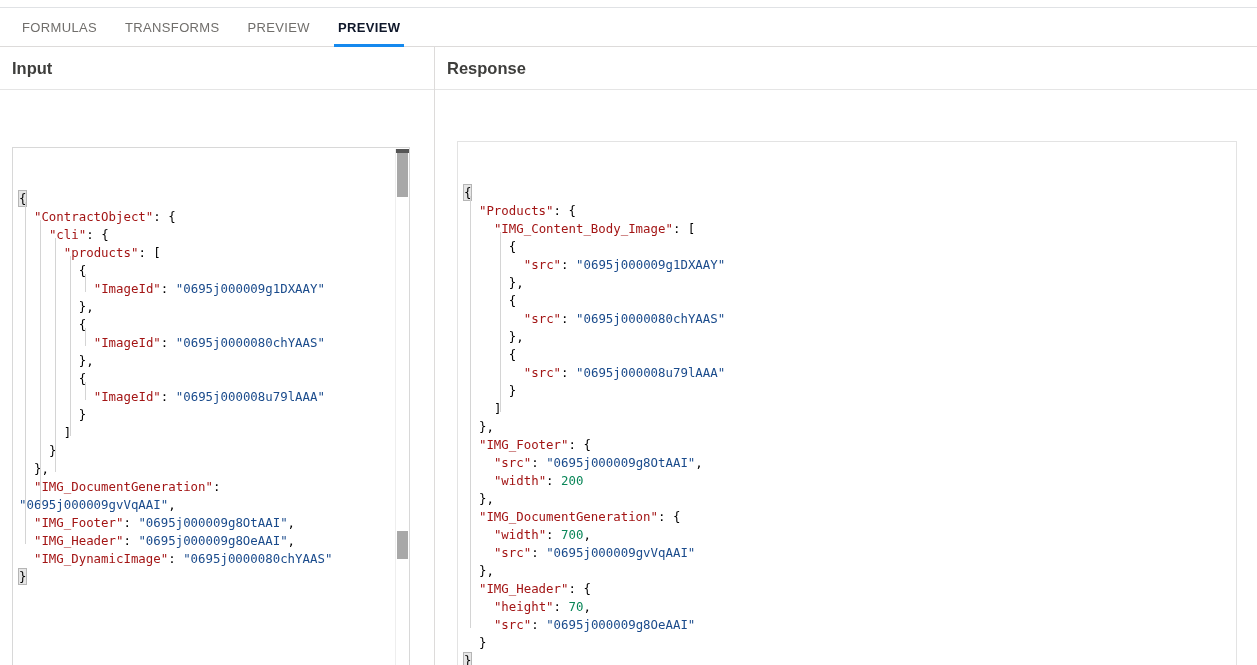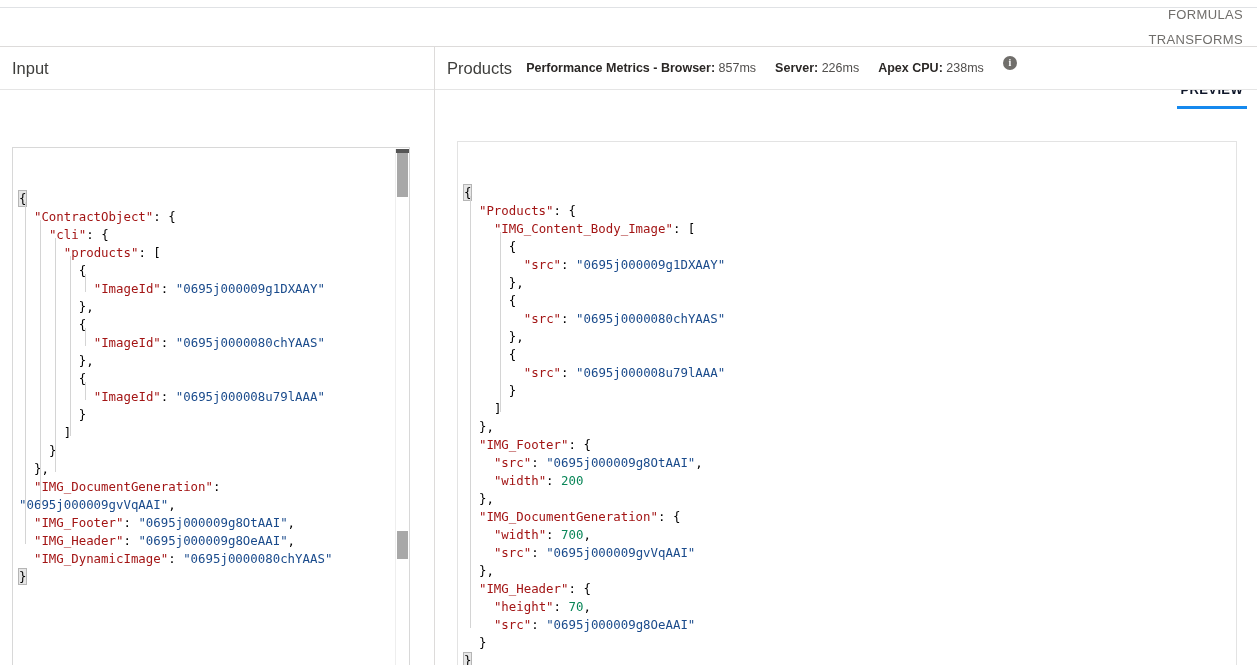--- a/index.html
+++ b/index.html
@@ -20,21 +20,20 @@
 
   
   .tabbar {
     position: absolute; left: 0; top: 8px;
     width: 1257px; height: 39px;
     background: #fff;
     border-bottom: 1px solid #dddbda;
     display: flex;
     align-items: flex-end;
     padding-left: 8px;
-    flex-direction: column;
   }
   .tab {
     position: relative;
     padding: 0 14px 11px 14px;
     font-size: 13px;
     letter-spacing: 0.35px;
     color: #706e6b;
     cursor: pointer;
     white-space: nowrap;
     line-height: 14px;
@@ -62,21 +61,21 @@
     border-bottom: 1px solid #e5e5e5;
     display: flex;
     align-items: center;
     padding-left: 12px;
     gap: 14px;
     background: #fff;
   }
   .pane-title {
     font-size: 16.5px;
     color: #3e3e3c;
-    font-weight: normal;
+    font-weight: bold;
     white-space: nowrap;
   }
   .metrics {
     display: flex;
     align-items: center;
     gap: 19px;
     font-size: 12.5px;
     color: #514f4d;
     white-space: nowrap;
   }
@@ -187,36 +186,21 @@
           <div class="sbar-thumb" style="top:4px;height:44px;"></div>
           <div class="sbar-thumb" style="top:382px;height:28px;"></div>
         </div>
         
       </div>
     </div>
   </div>
 
   <div class="pane-resp">
     <div class="pane-header">
-      <div class="pane-title">Products</div>
-      <div class="metrics">
-        <div class="metric">
-          <b>Performance Metrics - Browser:</b>
-          <span class="val">857ms</span>
-        </div>
-        <div class="metric">
-          <b>Server:</b>
-          <span class="val">226ms</span>
-        </div>
-        <div class="metric">
-          <b>Apex CPU:</b>
-          <span class="val">238ms</span>
-        </div>
-        <span class="info-icon">i</span>
-      </div>
+      <div class="pane-title">Response</div>
     </div>
     <div class="code-wrap">
       <div class="code-box code-resp">
         <div class="code-inner" id="resp-code"><span class="row"><span class="p brace-hi">{</span></span><span class="row"><span class="p"> </span><span class="p"> </span><span class="k">"Products"</span><span class="p">:</span><span class="p"> </span><span class="p">{</span></span><span class="row"><span class="p"> </span><span class="p"> </span><span class="p"> </span><span class="p"> </span><span class="k">"IMG_Content_Body_Image"</span><span class="p">:</span><span class="p"> </span><span class="p">[</span></span><span class="row"><span class="p"> </span><span class="p"> </span><span class="p"> </span><span class="p"> </span><span class="p"> </span><span class="p"> </span><span class="p">{</span></span><span class="row"><span class="p"> </span><span class="p"> </span><span class="p"> </span><span class="p"> </span><span class="p"> </span><span class="p"> </span><span class="p"> </span><span class="p"> </span><span class="k">"src"</span><span class="p">:</span><span class="p"> </span><span class="s">"0695j000009g1DXAAY"</span></span><span class="row"><span class="p"> </span><span class="p"> </span><span class="p"> </span><span class="p"> </span><span class="p"> </span><span class="p"> </span><span class="p">}</span><span class="p">,</span></span><span class="row"><span class="p"> </span><span class="p"> </span><span class="p"> </span><span class="p"> </span><span class="p"> </span><span class="p"> </span><span class="p">{</span></span><span class="row"><span class="p"> </span><span class="p"> </span><span class="p"> </span><span class="p"> </span><span class="p"> </span><span class="p"> </span><span class="p"> </span><span class="p"> </span><span class="k">"src"</span><span class="p">:</span><span class="p"> </span><span class="s">"0695j0000080chYAAS"</span></span><span class="row"><span class="p"> </span><span class="p"> </span><span class="p"> </span><span class="p"> </span><span class="p"> </span><span class="p"> </span><span class="p">}</span><span class="p">,</span></span><span class="row"><span class="p"> </span><span class="p"> </span><span class="p"> </span><span class="p"> </span><span class="p"> </span><span class="p"> </span><span class="p">{</span></span><span class="row"><span class="p"> </span><span class="p"> </span><span class="p"> </span><span class="p"> </span><span class="p"> </span><span class="p"> </span><span class="p"> </span><span class="p"> </span><span class="k">"src"</span><span class="p">:</span><span class="p"> </span><span class="s">"0695j000008u79lAAA"</span></span><span class="row"><span class="p"> </span><span class="p"> </span><span class="p"> </span><span class="p"> </span><span class="p"> </span><span class="p"> </span><span class="p">}</span></span><span class="row"><span class="p"> </span><span class="p"> </span><span class="p"> </span><span class="p"> </span><span class="p">]</span></span><span class="row"><span class="p"> </span><span class="p"> </span><span class="p">}</span><span class="p">,</span></span><span class="row"><span class="p"> </span><span class="p"> </span><span class="k">"IMG_Footer"</span><span class="p">:</span><span class="p"> </span><span class="p">{</span></span><span class="row"><span class="p"> </span><span class="p"> </span><span class="p"> </span><span class="p"> </span><span class="k">"src"</span><span class="p">:</span><span class="p"> </span><span class="s">"0695j000009g8OtAAI"</span><span class="p">,</span></span><span class="row"><span class="p"> </span><span class="p"> </span><span class="p"> </span><span class="p"> </span><span class="k">"width"</span><span class="p">:</span><span class="p"> </span><span class="n">200</span></span><span class="row"><span class="p"> </span><span class="p"> </span><span class="p">}</span><span class="p">,</span></span><span class="row"><span class="p"> </span><span class="p"> </span><span class="k">"IMG_DocumentGeneration"</span><span class="p">:</span><span class="p"> </span><span class="p">{</span></span><span class="row"><span class="p"> </span><span class="p"> </span><span class="p"> </span><span class="p"> </span><span class="k">"width"</span><span class="p">:</span><span class="p"> </span><span class="n">700</span><span class="p">,</span></span><span class="row"><span class="p"> </span><span class="p"> </span><span class="p"> </span><span class="p"> </span><span class="k">"src"</span><span class="p">:</span><span class="p"> </span><span class="s">"0695j000009gvVqAAI"</span></span><span class="row"><span class="p"> </span><span class="p"> </span><span class="p">}</span><span class="p">,</span></span><span class="row"><span class="p"> </span><span class="p"> </span><span class="k">"IMG_Header"</span><span class="p">:</span><span class="p"> </span><span class="p">{</span></span><span class="row"><span class="p"> </span><span class="p"> </span><span class="p"> </span><span class="p"> </span><span class="k">"height"</span><span class="p">:</span><span class="p"> </span><span class="n">70</span><span class="p">,</span></span><span class="row"><span class="p"> </span><span class="p"> </span><span class="p"> </span><span class="p"> </span><span class="k">"src"</span><span class="p">:</span><span class="p"> </span><span class="s">"0695j000009g8OeAAI"</span></span><span class="row"><span class="p"> </span><span class="p"> </span><span class="p">}</span></span><span class="row"><span class="p brace-hi">}</span></span><div class="guide" style="left:12px;top:18px;height:432px;"></div><div class="guide" style="left:42px;top:54px;height:180px;"></div></div>
       </div>
     </div>
   </div>
 
 </div>
 

